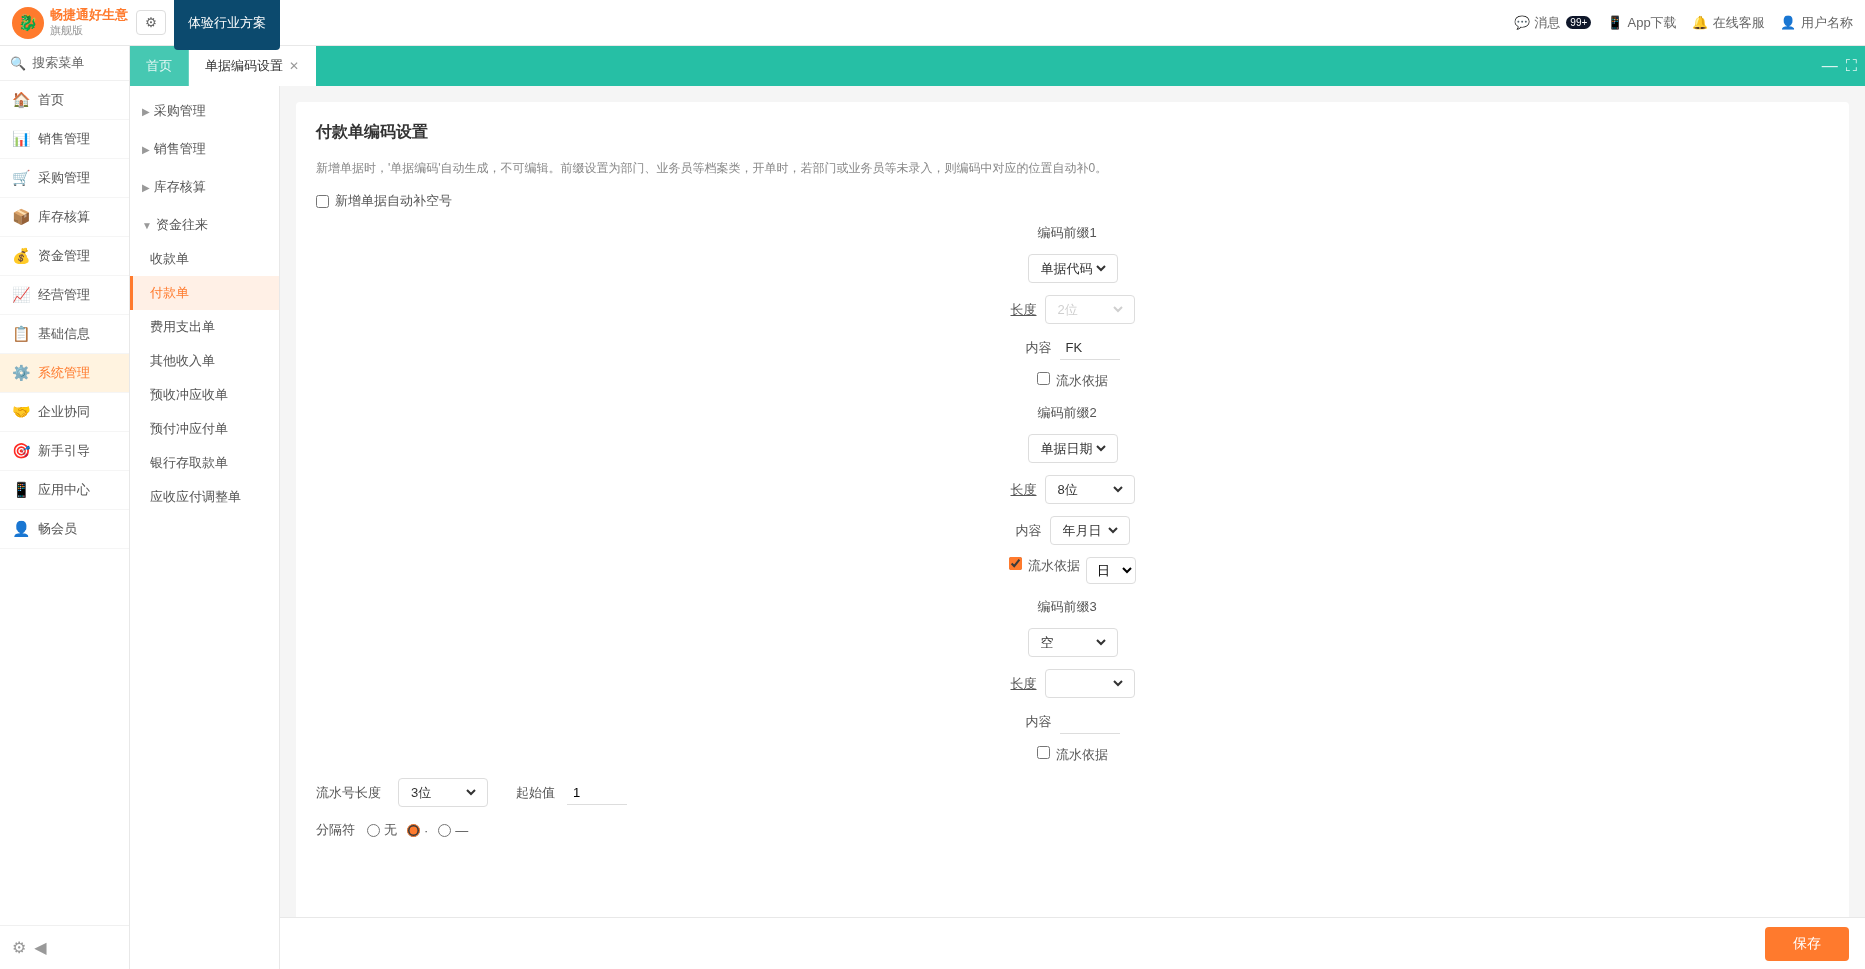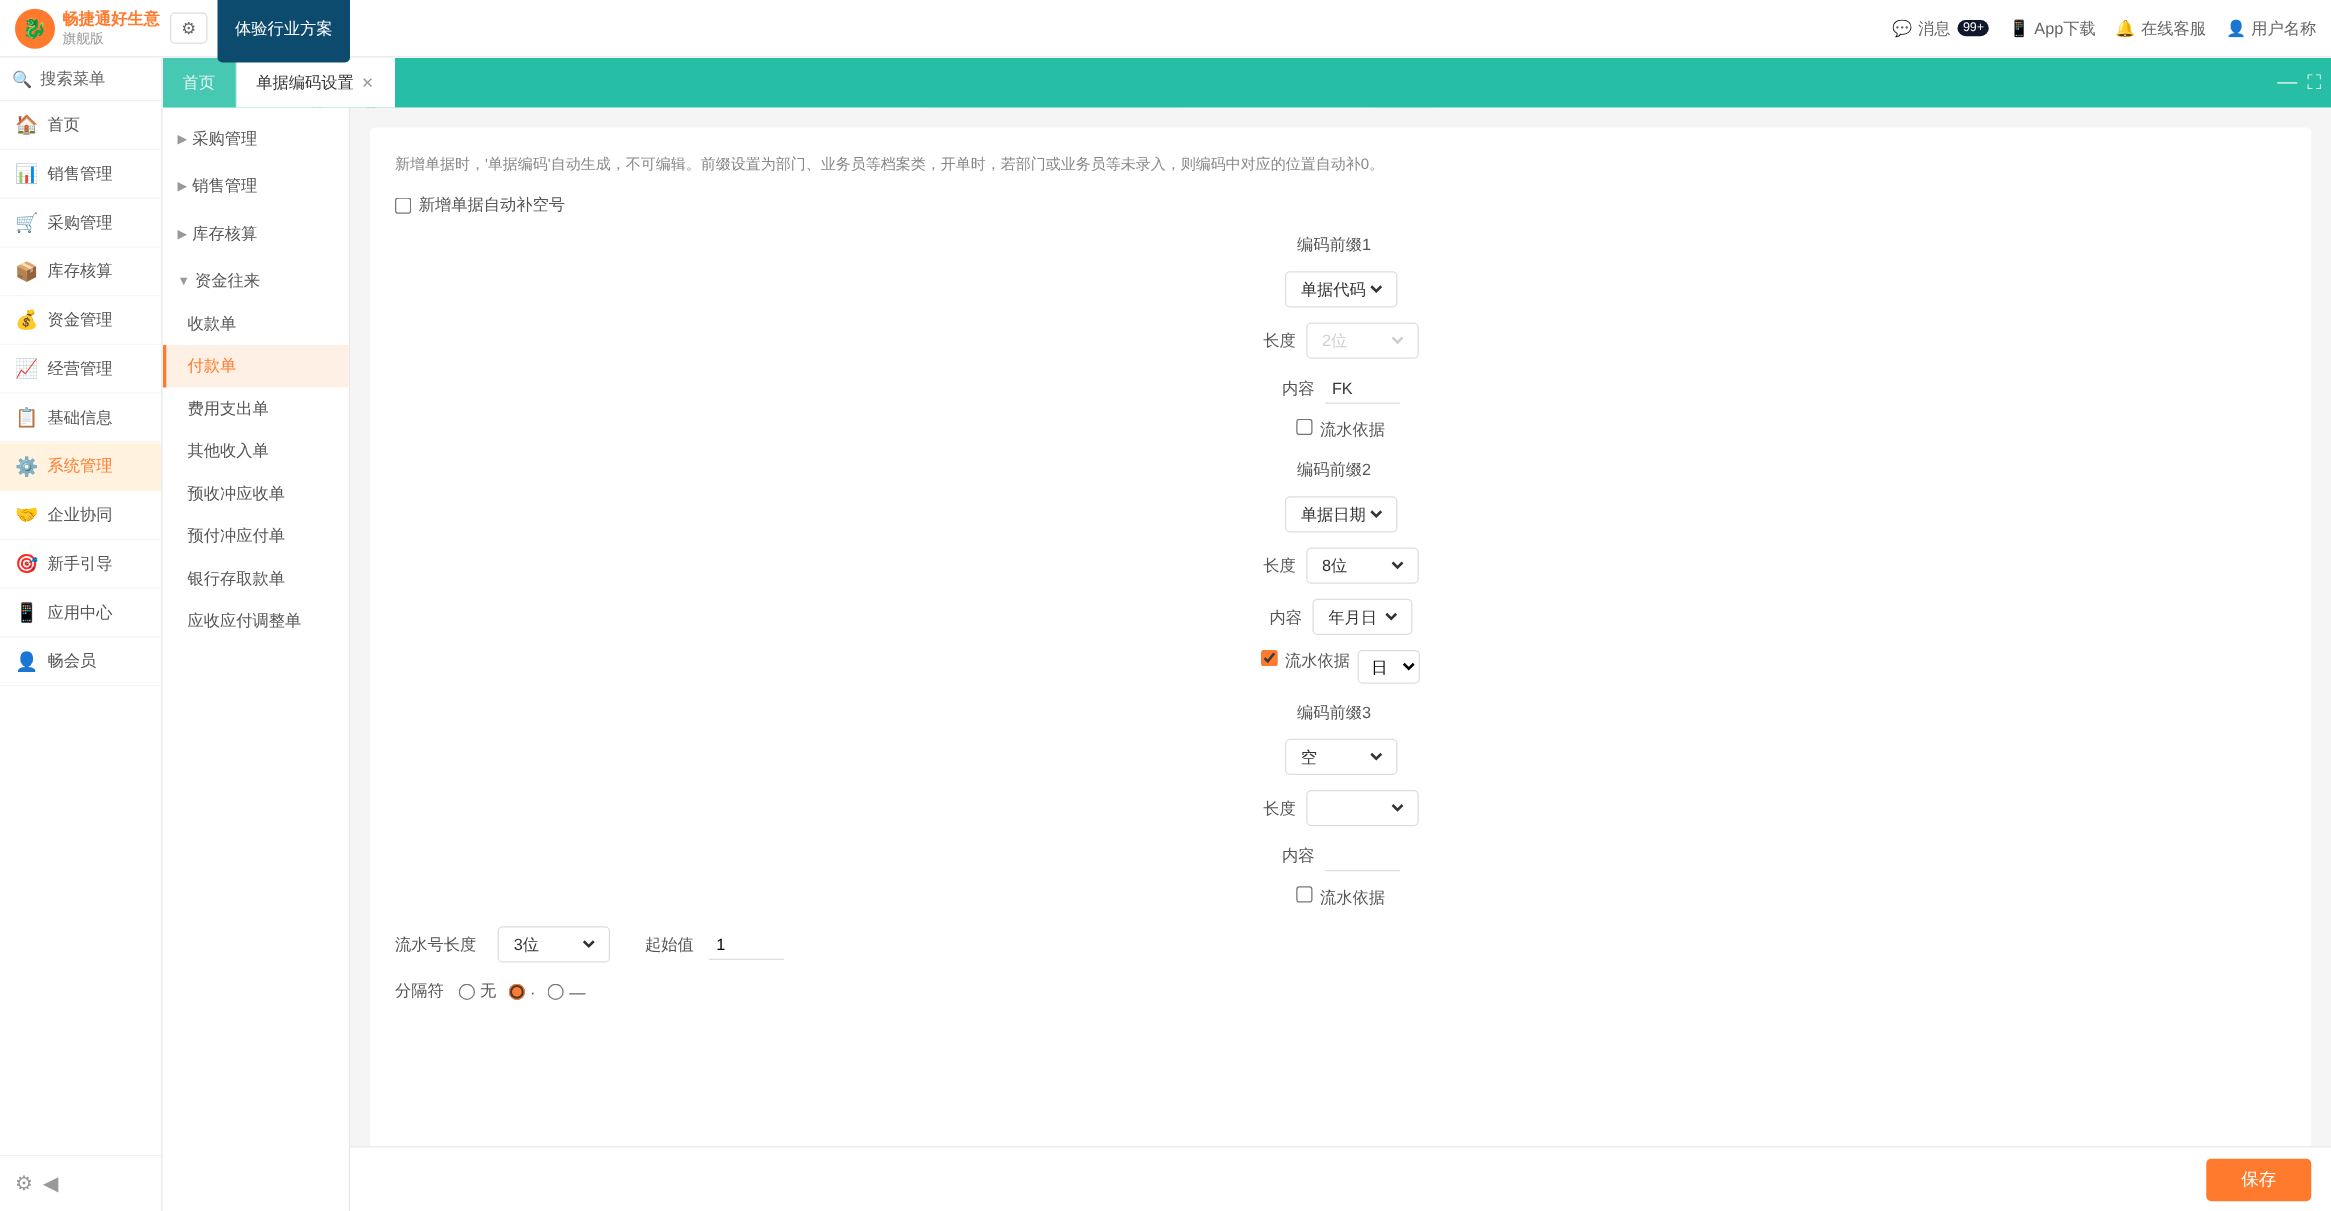--- a/index.html
+++ b/index.html
@@ -220,21 +220,21 @@
       cursor: pointer;
       display: flex; align-items: center; gap: 4px;
       min-width: 90px;
       position: relative;
     }
     .form-select select {
       border: none; outline: none; background: transparent;
       font-size: 13px; color: #333; width: 100%; cursor: pointer;
     }
     .length-group { display: flex; align-items: center; gap: 8px; }
-    .length-label { font-size: 13px; color: #555; }
+    .length-label { font-size: 13px; color: #555; text-decoration: underline; }
     .content-group { display: flex; align-items: center; gap: 8px; }
     .content-label { font-size: 13px; color: #555; }
     .content-input {
       border: none; border-bottom: 1px solid #ddd;
       padding: 4px 6px;
       font-size: 13px;
       color: #333;
       width: 60px;
       outline: none;
     }
@@ -442,20 +442,21 @@
       <span>银行存取款单</span>
     </div>
     <div class="sub-sidebar-item">
       <span>应收应付调整单</span>
     </div>
   </div>
 </div>
 
 <div class="main-content">
   <div class="content-card">
+    <div class="page-title">付款单编码设置</div>
 
     
 
     
     <div class="info-text">新增单据时，'单据编码'自动生成，不可编辑。前缀设置为部门、业务员等档案类，开单时，若部门或业务员等未录入，则编码中对应的位置自动补0。</div>
 
     
 
     
     <div class="checkbox-row">

